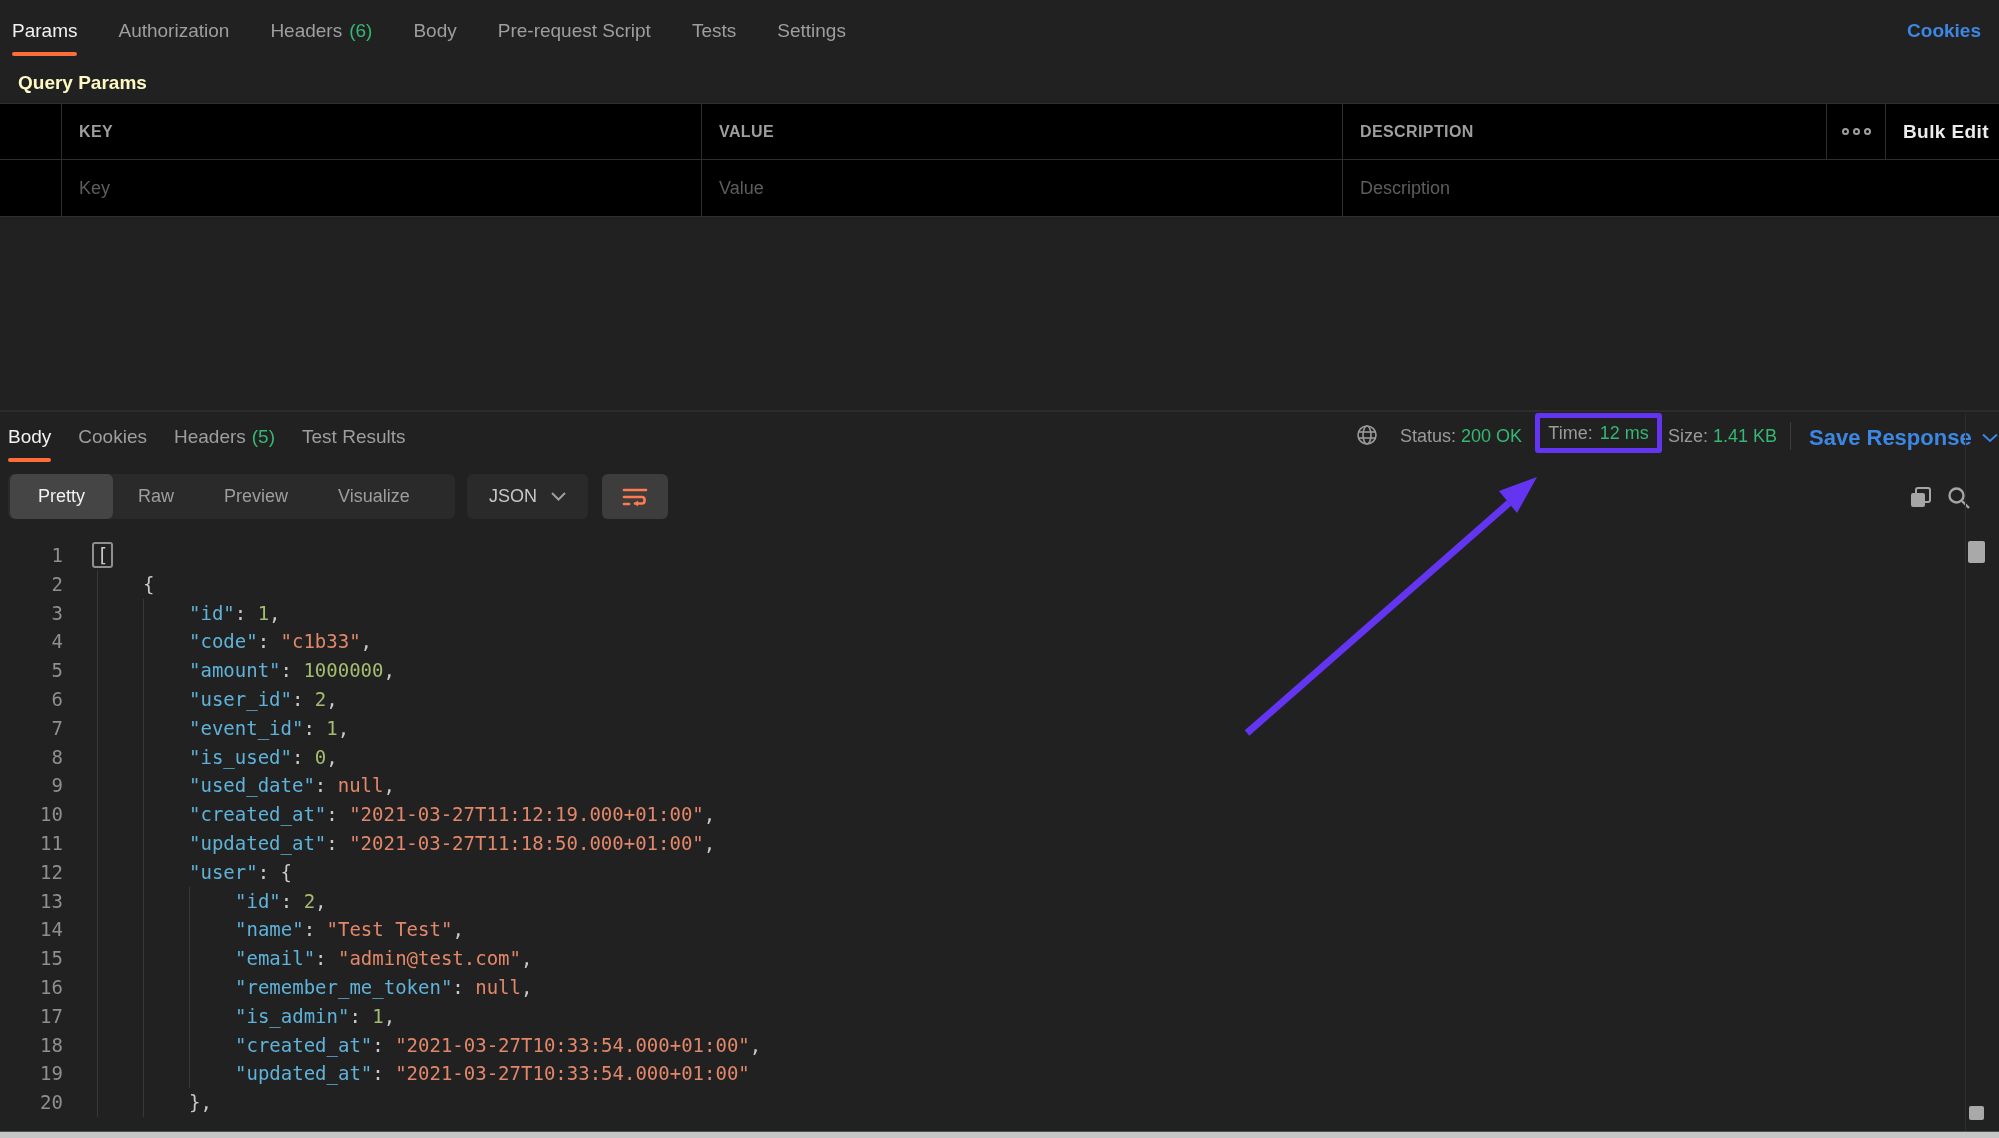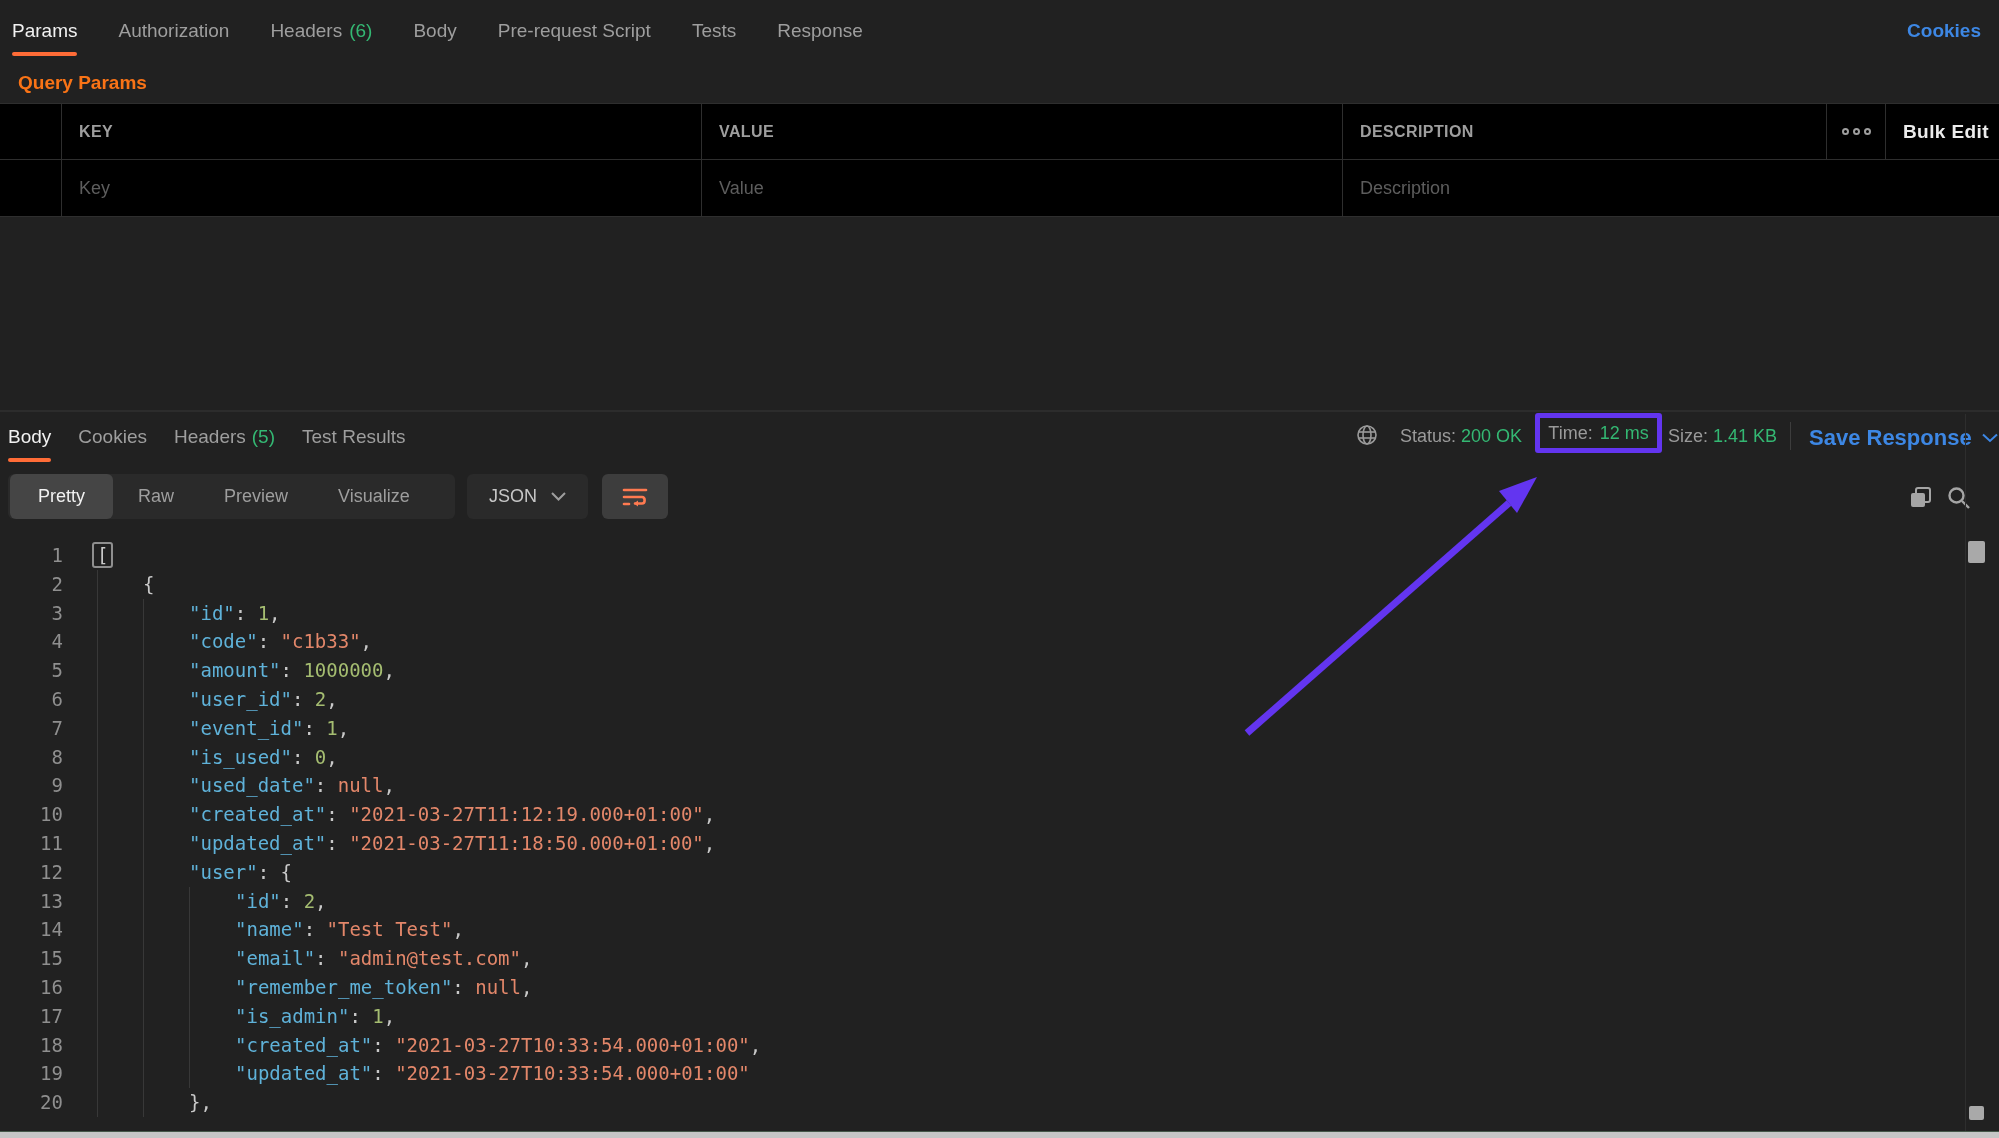--- a/index.html
+++ b/index.html
@@ -8,21 +8,21 @@
 
   
   .req-tabs { position:absolute; top:0; left:0; right:0; height:62px; display:flex; align-items:center; padding-left:12px; gap:41px; }
   .req-tab { position:relative; font-size:19px; color:#9e9e9e; height:62px; display:flex; align-items:center; cursor:pointer; white-space:nowrap; }
   .req-tab .cnt { color:#34b873; margin-left:7px; }
   .req-tab.active { color:#f2f2f2; }
   .req-tab.active::after { content:""; position:absolute; left:0; right:0; bottom:6px; height:4px; background:#ff6c37; border-radius:2px; }
   .cookies-link { position:absolute; top:0; right:18px; height:62px; display:flex; align-items:center; color:#3d87e4; font-weight:700; font-size:19px; cursor:pointer; }
 
   
-  .qp-title { position:absolute; top:72px; left:18px; font-size:19px; font-weight:700; color:#f97316; }
+  .qp-title { position:absolute; top:72px; left:18px; font-size:19px; font-weight:700; color:#fef9c3; }
 
   .param-table { position:absolute; top:103px; left:0; width:1999px; }
   .pt-row { display:grid; background:#000000; }
   .pt-head { grid-template-columns:61px 640px 641px 484px 59px 114px; height:57px; border-top:1px solid #2e2e2e; border-bottom:1px solid #2e2e2e; }
   .pt-input { grid-template-columns:61px 640px 641px 657px; height:57px; border-bottom:1px solid #2e2e2e; }
   .pt-cell { display:flex; align-items:center; padding-left:17px; font-size:16px; font-weight:700; color:#9e9e9e; letter-spacing:.4px; overflow:hidden; }
   .pt-cell.bl { border-left:1px solid #2e2e2e; }
   .pt-cell.center { justify-content:center; padding-left:0; }
   .pt-input input { background:transparent; border:none; outline:none; width:100%; font-family:"Liberation Sans",sans-serif; font-size:18px; color:#cfcfcf; }
   .pt-input input::placeholder { color:#5d5d5d; }
@@ -89,21 +89,21 @@
   <div class="req-tab">
       <span>Body</span>
     </div>
   <div class="req-tab">
       <span>Pre-request Script</span>
     </div>
   <div class="req-tab">
       <span>Tests</span>
     </div>
   <div class="req-tab">
-      <span>Response</span>
+      <span>Settings</span>
     </div>
 </div>
 <div class="cookies-link">Cookies</div>
 
 <div class="qp-title">Query Params</div>
 
 <div class="param-table">
   <div class="pt-row pt-head">
     <div class="pt-cell"></div>
     <div class="pt-cell bl">KEY</div>

